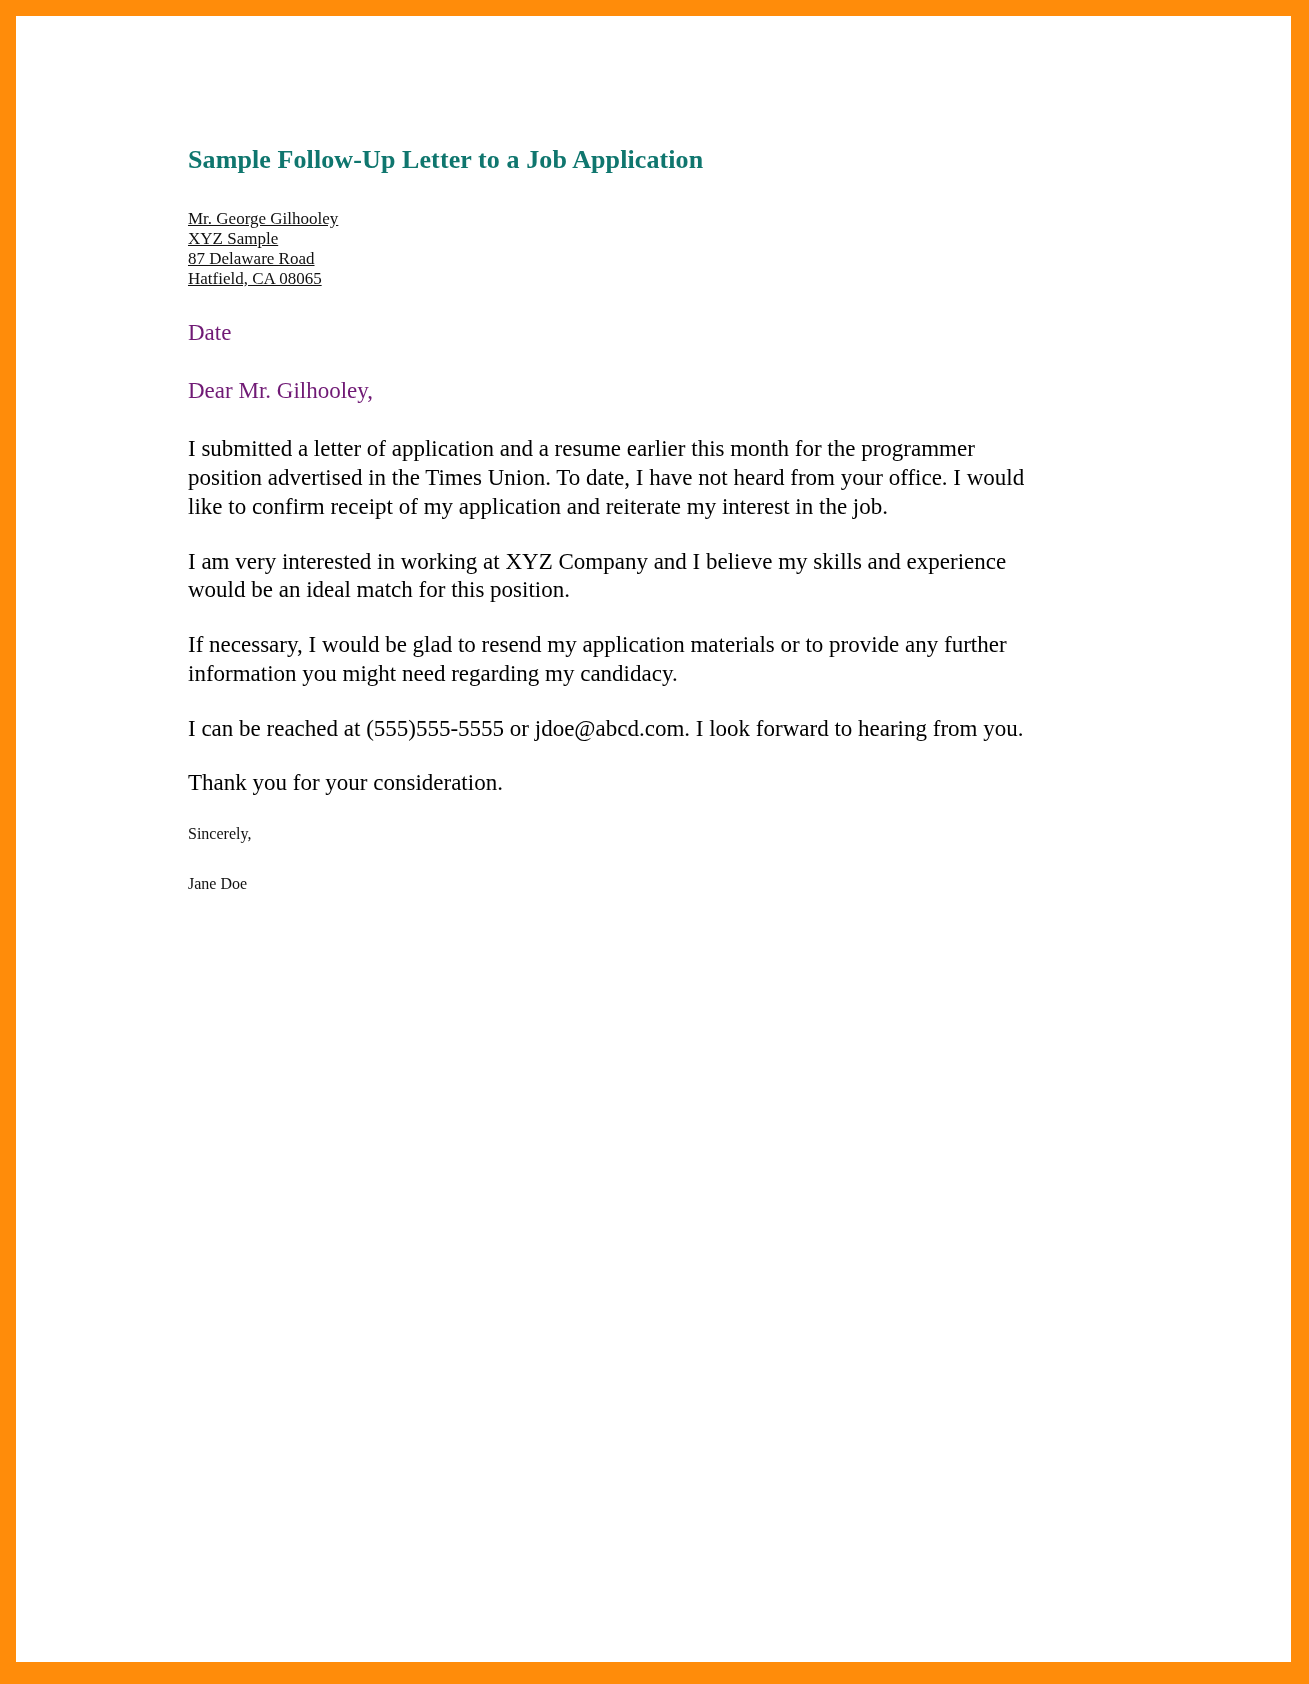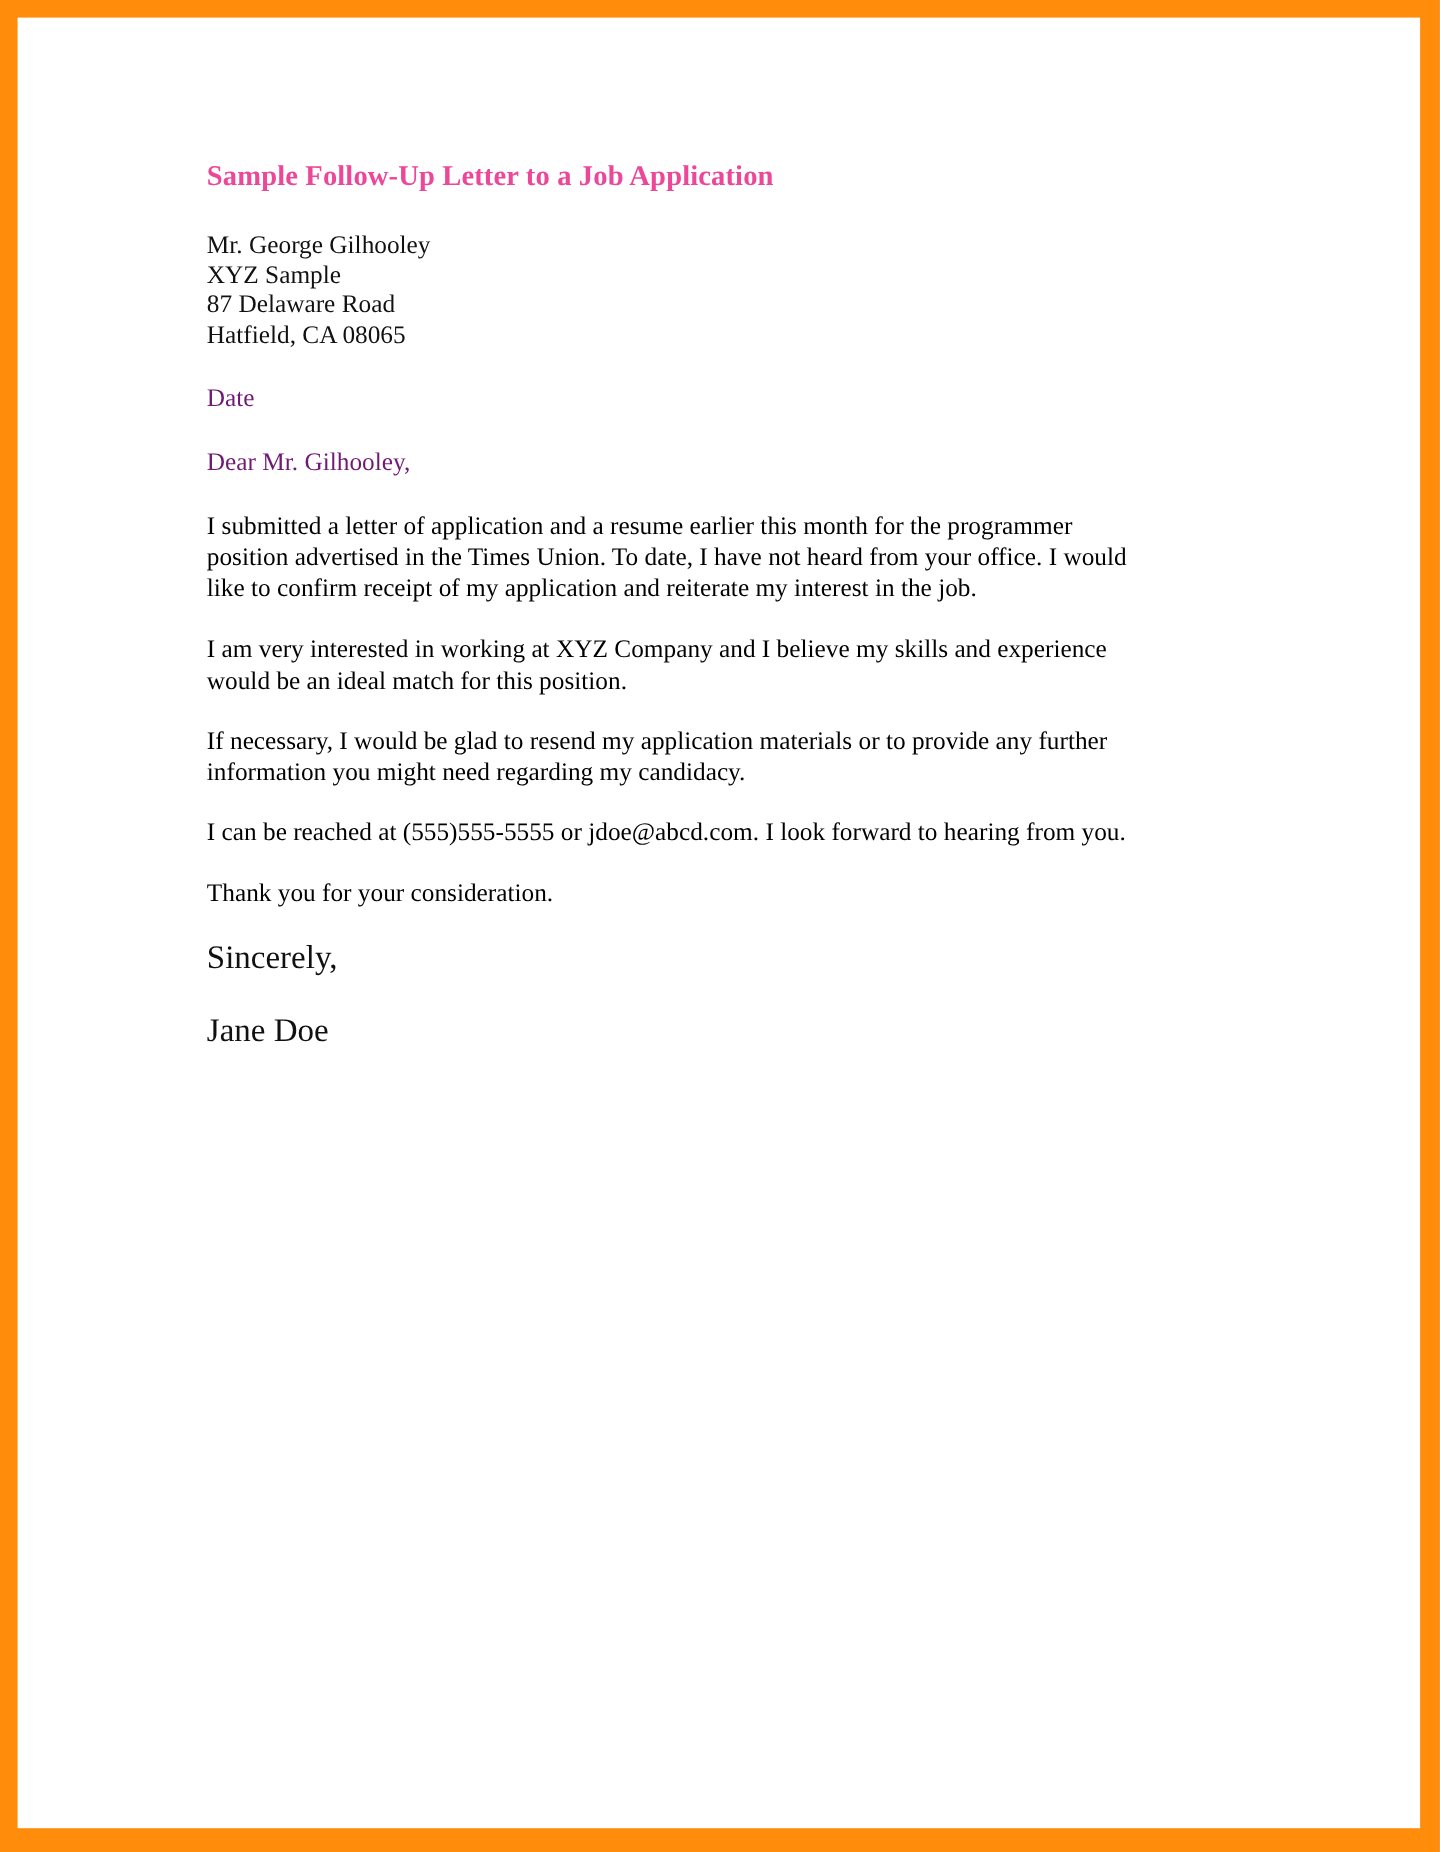--- a/index.html
+++ b/index.html
@@ -37,29 +37,30 @@
     left: 172px;
     top: 128px;
     width: 838px;
   }
 
   .letter-title {
     margin: 0 0 34px 0;
     font-size: 26px;
     line-height: 1.2;
     font-weight: bold;
-    color: #ec4899;
+    color: #0f766e;
     letter-spacing: 0.1px;
   }
 
   .address-block {
     margin: 0 0 30px 0;
-    font-size: 23px;
+    font-size: 17px;
     line-height: 1.18;
     color: #111111;
+    text-decoration: underline;
   }
 
   .address-line {
     display: block;
     white-space: pre;
   }
 
   .letter-line {
     margin: 0 0 30px 0;
     font-size: 23px;
@@ -70,21 +71,21 @@
   .letter-para {
     margin: 0 0 26px 0;
     font-size: 23px;
     line-height: 1.25;
     color: #000000;
     text-align: left;
   }
 
   .closing-line {
     margin: 0 0 30px 0;
-    font-size: 30px;
+    font-size: 16px;
     line-height: 1.22;
     color: #111111;
   }
 
   .closing-line.last {
     margin-bottom: 0;
   }
 </style>
 </head>
 <body>

